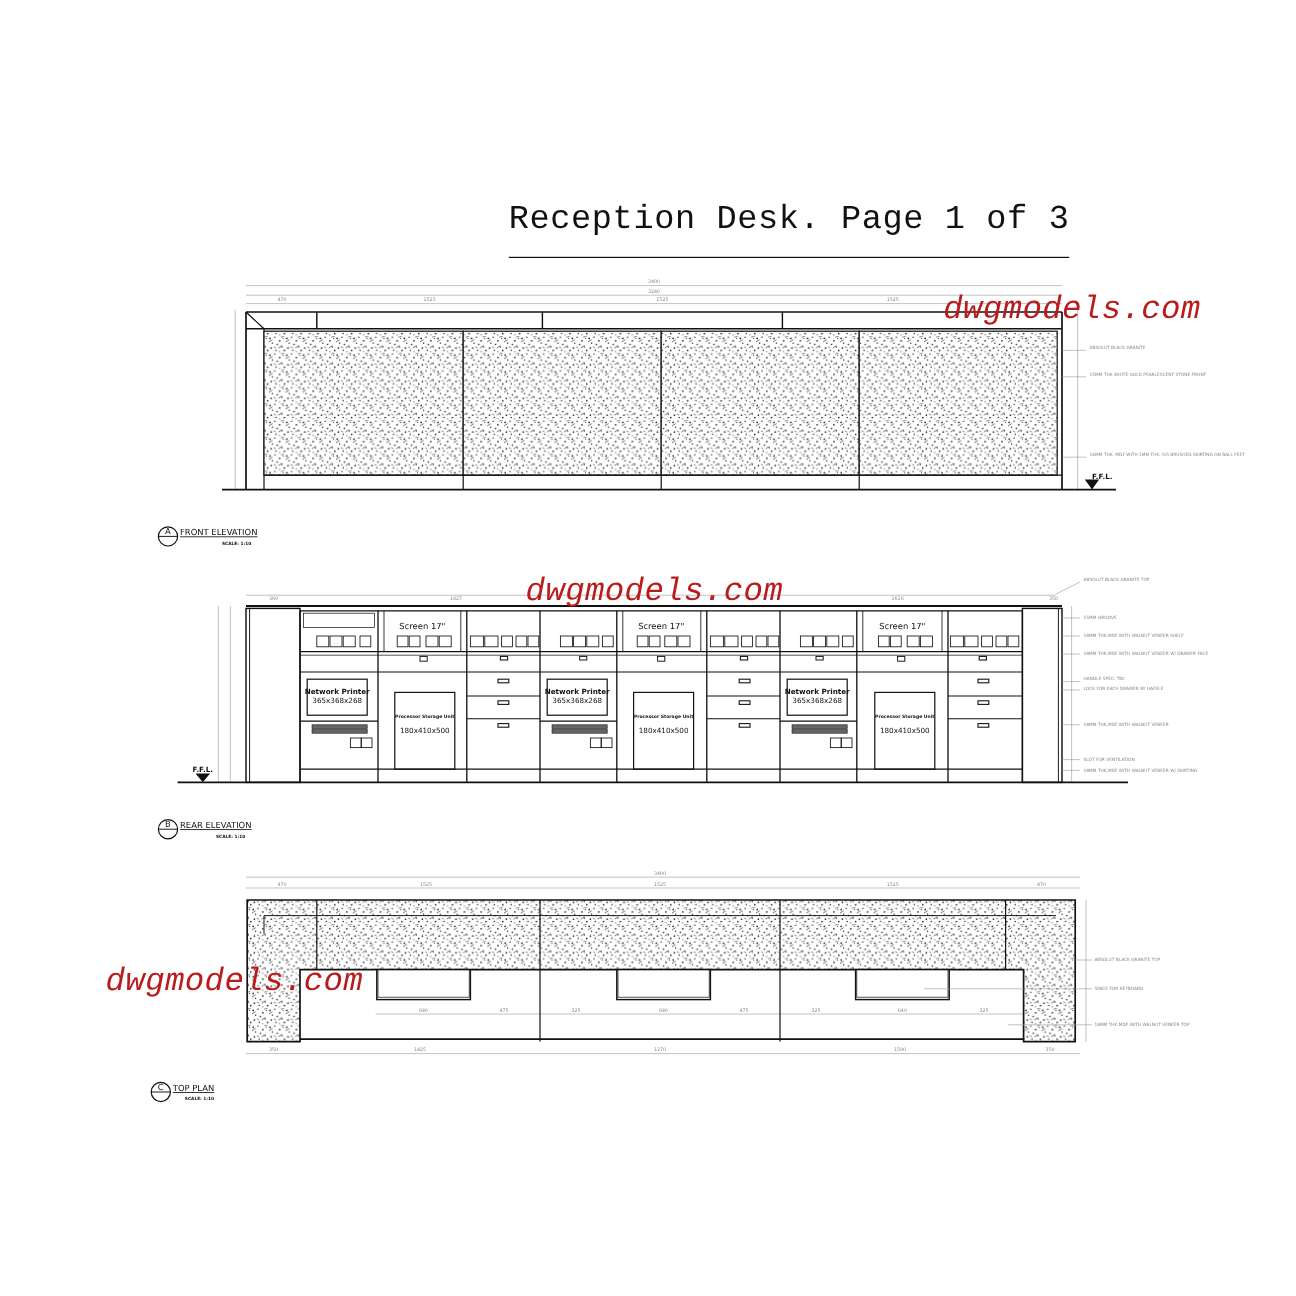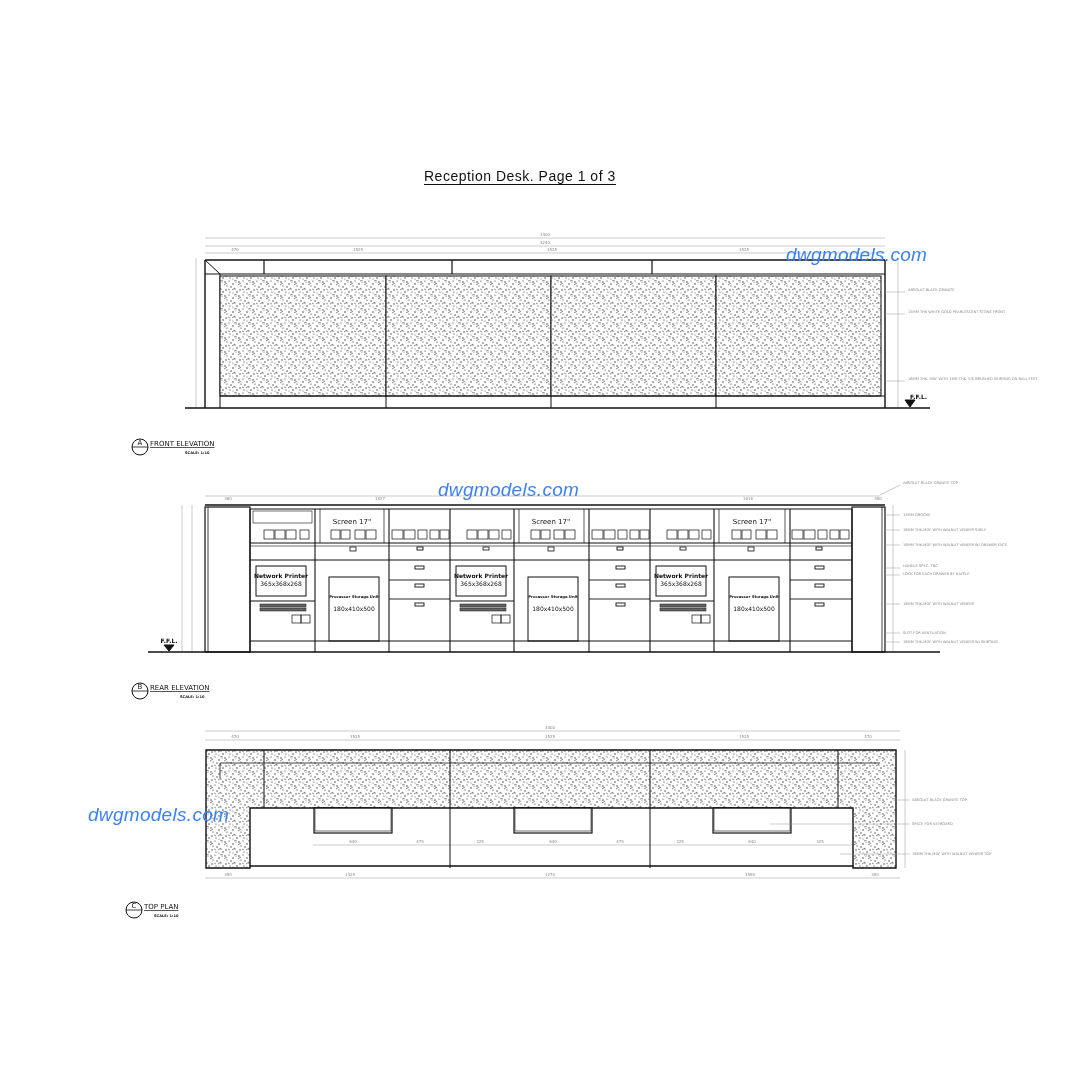--- a/index.html
+++ b/index.html
@@ -1,18 +1,18 @@
 <!DOCTYPE html>
 <html><head>
 <meta charset="utf-8">
 <style>
   html, body { margin:0; padding:0; background:#ffffff; }
   body { width:1080px; height:1080px; position:relative; overflow:hidden; font-family:"DejaVu Sans", sans-serif; }
-  .title { position:absolute; left:424px; top:168px; font-family:Liberation Sans, sans-serif; font-size:14px; color:#111; letter-spacing:0.5px; border-bottom:1.5px solid #111; padding-bottom:0; font-stretch:condensed; }
-  .wm { position:absolute; font-family:Liberation Sans, sans-serif; font-style:italic; color:#3b82f6; font-size:19px; letter-spacing:0.3px; pointer-events:none; }
+  .title { position:absolute; left:424px; top:168px; font-family:Liberation Mono, monospace; font-size:28px; color:#111; letter-spacing:0.5px; border-bottom:1.5px solid #111; padding-bottom:15px; font-stretch:condensed; }
+  .wm { position:absolute; font-family:Liberation Mono, monospace; font-style:italic; color:#b91c1c; font-size:27px; letter-spacing:0.3px; pointer-events:none; }
   svg { position:absolute; left:0; top:0; }
   .lbl { font-family:"DejaVu Sans", sans-serif; }
 </style>
 </head>
 <body>
 
 <div class="title">Reception Desk. Page 1 of 3</div>
 
 <svg width="1080" height="1080" viewBox="0 0 1080 1080">
   <defs>

